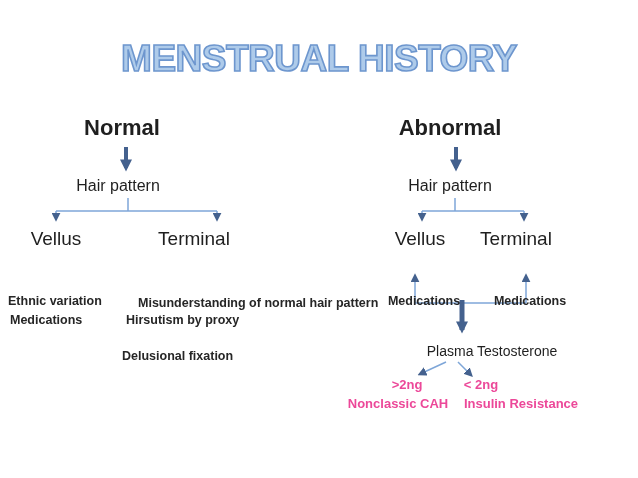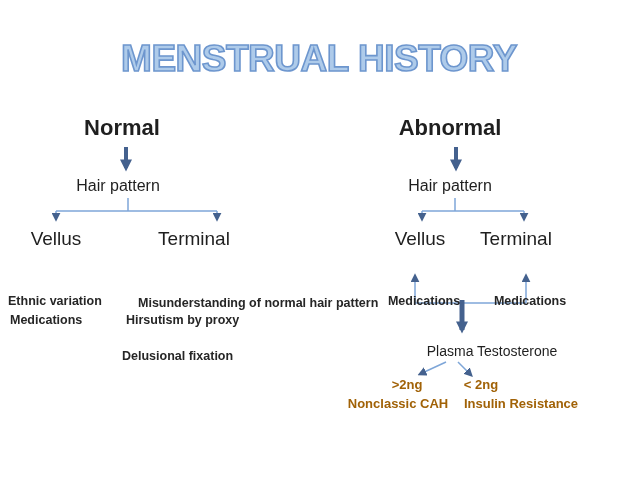--- a/index.html
+++ b/index.html
@@ -15,21 +15,21 @@
   .ctr{transform:translateX(-50%);}
   #title{
     left:319px; top:38px; font-size:37px; font-weight:700; letter-spacing:-0.5px;
     color:var(--title-fill);
     -webkit-text-stroke:1.6px var(--title-stroke);
   }
   .h1{font-size:22px; font-weight:700;}
   .h2{font-size:16px; font-weight:400;}
   .h3{font-size:19px; font-weight:400;}
   .sm{font-size:12.5px; font-weight:600; color:#262626;margin-top:37px;}
-  .sm2{font-size:13px; font-weight:600; color:#a16207;}
+  .sm2{font-size:13px; font-weight:600; color:#ec4899;}
   .plasma{font-size:14px; font-weight:400;}
   svg.cl{position:absolute; left:0; top:0; pointer-events:none;}
   .ln{stroke:var(--line); stroke-width:1.5; fill:none;}
   .ln-thick{stroke:var(--arrow); fill:none;}
   .ah{fill:var(--arrow);}
 </style>
 </head>
 <body>
 
 <div id="stage">

